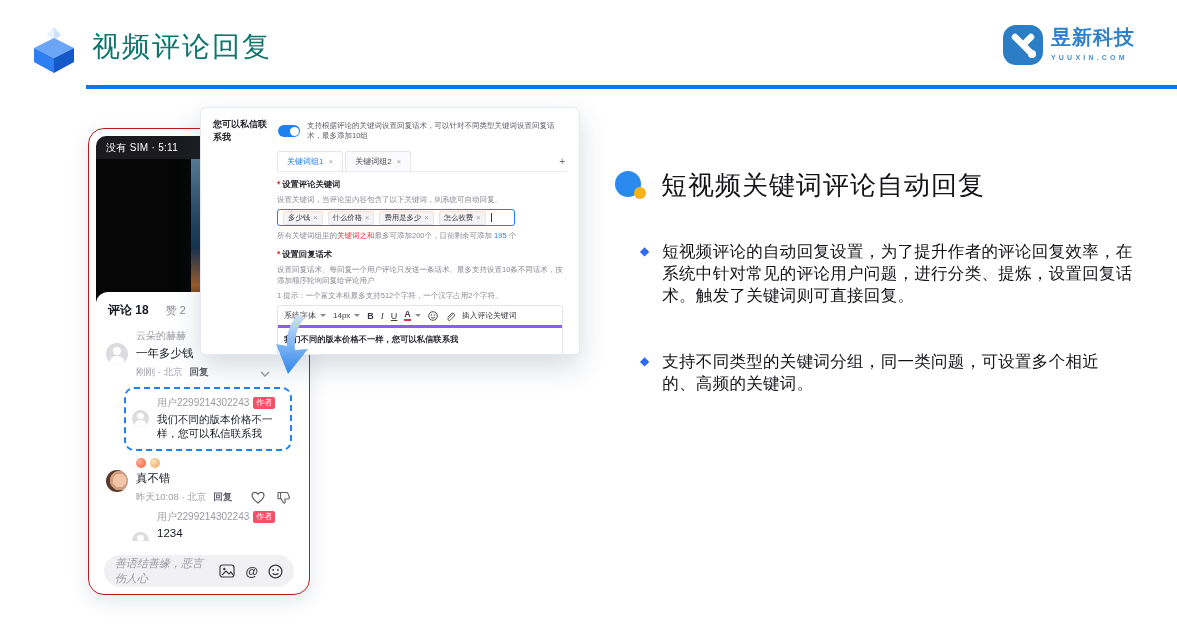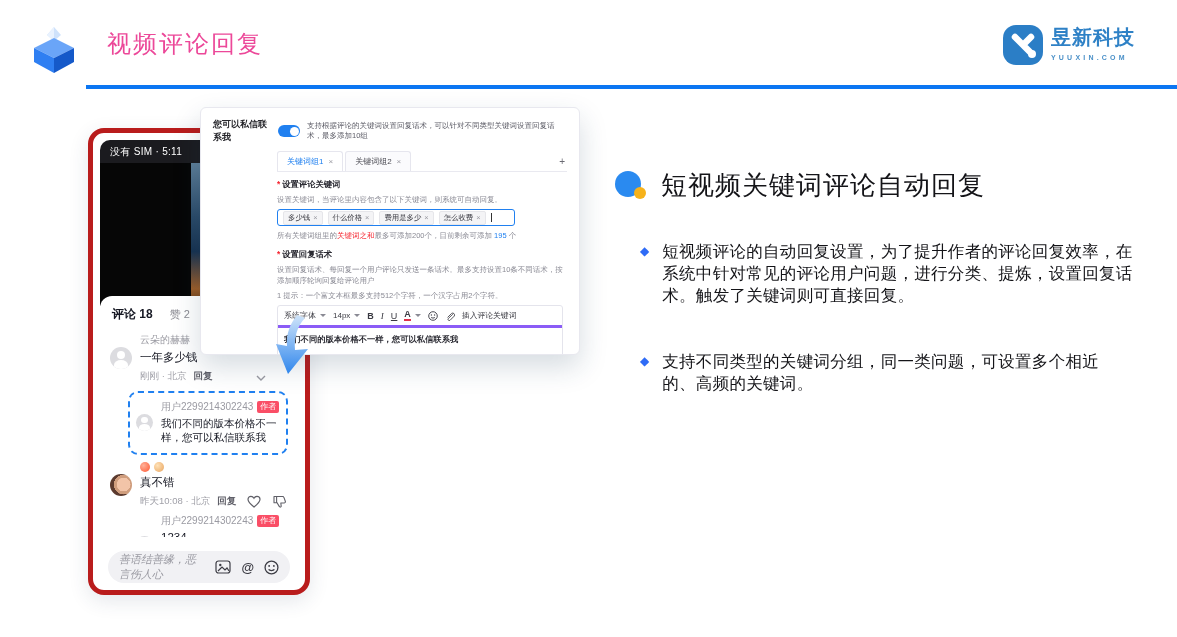--- a/index.html
+++ b/index.html
@@ -1,29 +1,29 @@
 <!DOCTYPE html>
 <html><head>
 <meta charset="utf-8">
 <style>
   * { margin:0; padding:0; box-sizing:border-box; }
   body { background:#fff; font-family:"Liberation Sans", sans-serif; }
   .page { position:relative; width:1177px; height:637px; background:#ffffff; overflow:hidden; }
 
   
   .hdr-icon { position:absolute; left:32px; top:26px; }
-  .hdr-title { position:absolute; left:92px; top:28px; font-size:24px; color:#ec4899; letter-spacing:2px;margin-left:15px; }
+  .hdr-title { position:absolute; left:92px; top:28px; font-size:28px; color:#0f766e; letter-spacing:2px; }
   .hdr-line { position:absolute; left:86px; top:85px; width:1091px; height:4px; background:#0b76f2; }
   .logo { position:absolute; left:1002px; top:24px; display:flex; gap:7px; }
   .logo-text-name { font-size:20px; font-weight:bold; color:#2e81c6; letter-spacing:1px; }
   .logo-text-domain { font-size:7px; letter-spacing:3.2px; color:#4a90c8; font-weight:bold; margin-top:3px; }
 
   
   .phone { position:absolute; left:88px; top:128px; width:222px; height:467px; background:#fff;
-           border:5px solid #b91c1c; border-radius:16px; box-shadow:0 6px 20px rgba(40,60,90,.12); padding:7px; z-index:1; }
+           border:1px solid #b91c1c; border-radius:16px; box-shadow:0 6px 20px rgba(40,60,90,.12); padding:7px; z-index:1; }
   .screen { position:relative; width:100%; height:100%; border-radius:10px; overflow:hidden; background:#fff; display:flex; flex-direction:column; }
   .statusbar { flex:0 0 auto; height:23px; background:#1b1b1f; color:#fff; font-size:10px; display:flex; align-items:center; padding-left:10px; letter-spacing:.3px; }
   .video { flex:0 0 auto; height:143px; display:flex; position:relative; background:#000; }
   .video-left { width:46%; background:#060606; }
   .video-right { flex:1; background:linear-gradient(180deg,#5d7e98 0%,#2a4a68 38%,#173250 62%,#9c5d28 88%,#5e3716 100%); position:relative; }
   .video-caption { position:absolute; right:5px; top:9px; color:#fff; font-size:7px; line-height:1.7; text-align:right; opacity:.92; }
   .comments { flex:1; position:relative; background:#fff; border-radius:12px 12px 0 0; margin-top:-10px; padding:7px 8px 0; overflow:hidden; }
   .ctabs { display:flex; gap:17px; align-items:baseline; padding:3px 4px 7px; }
   .ctab-active { font-size:12px; font-weight:bold; color:#161823; }
   .ctab { font-size:11px; color:#8a8a92; }

